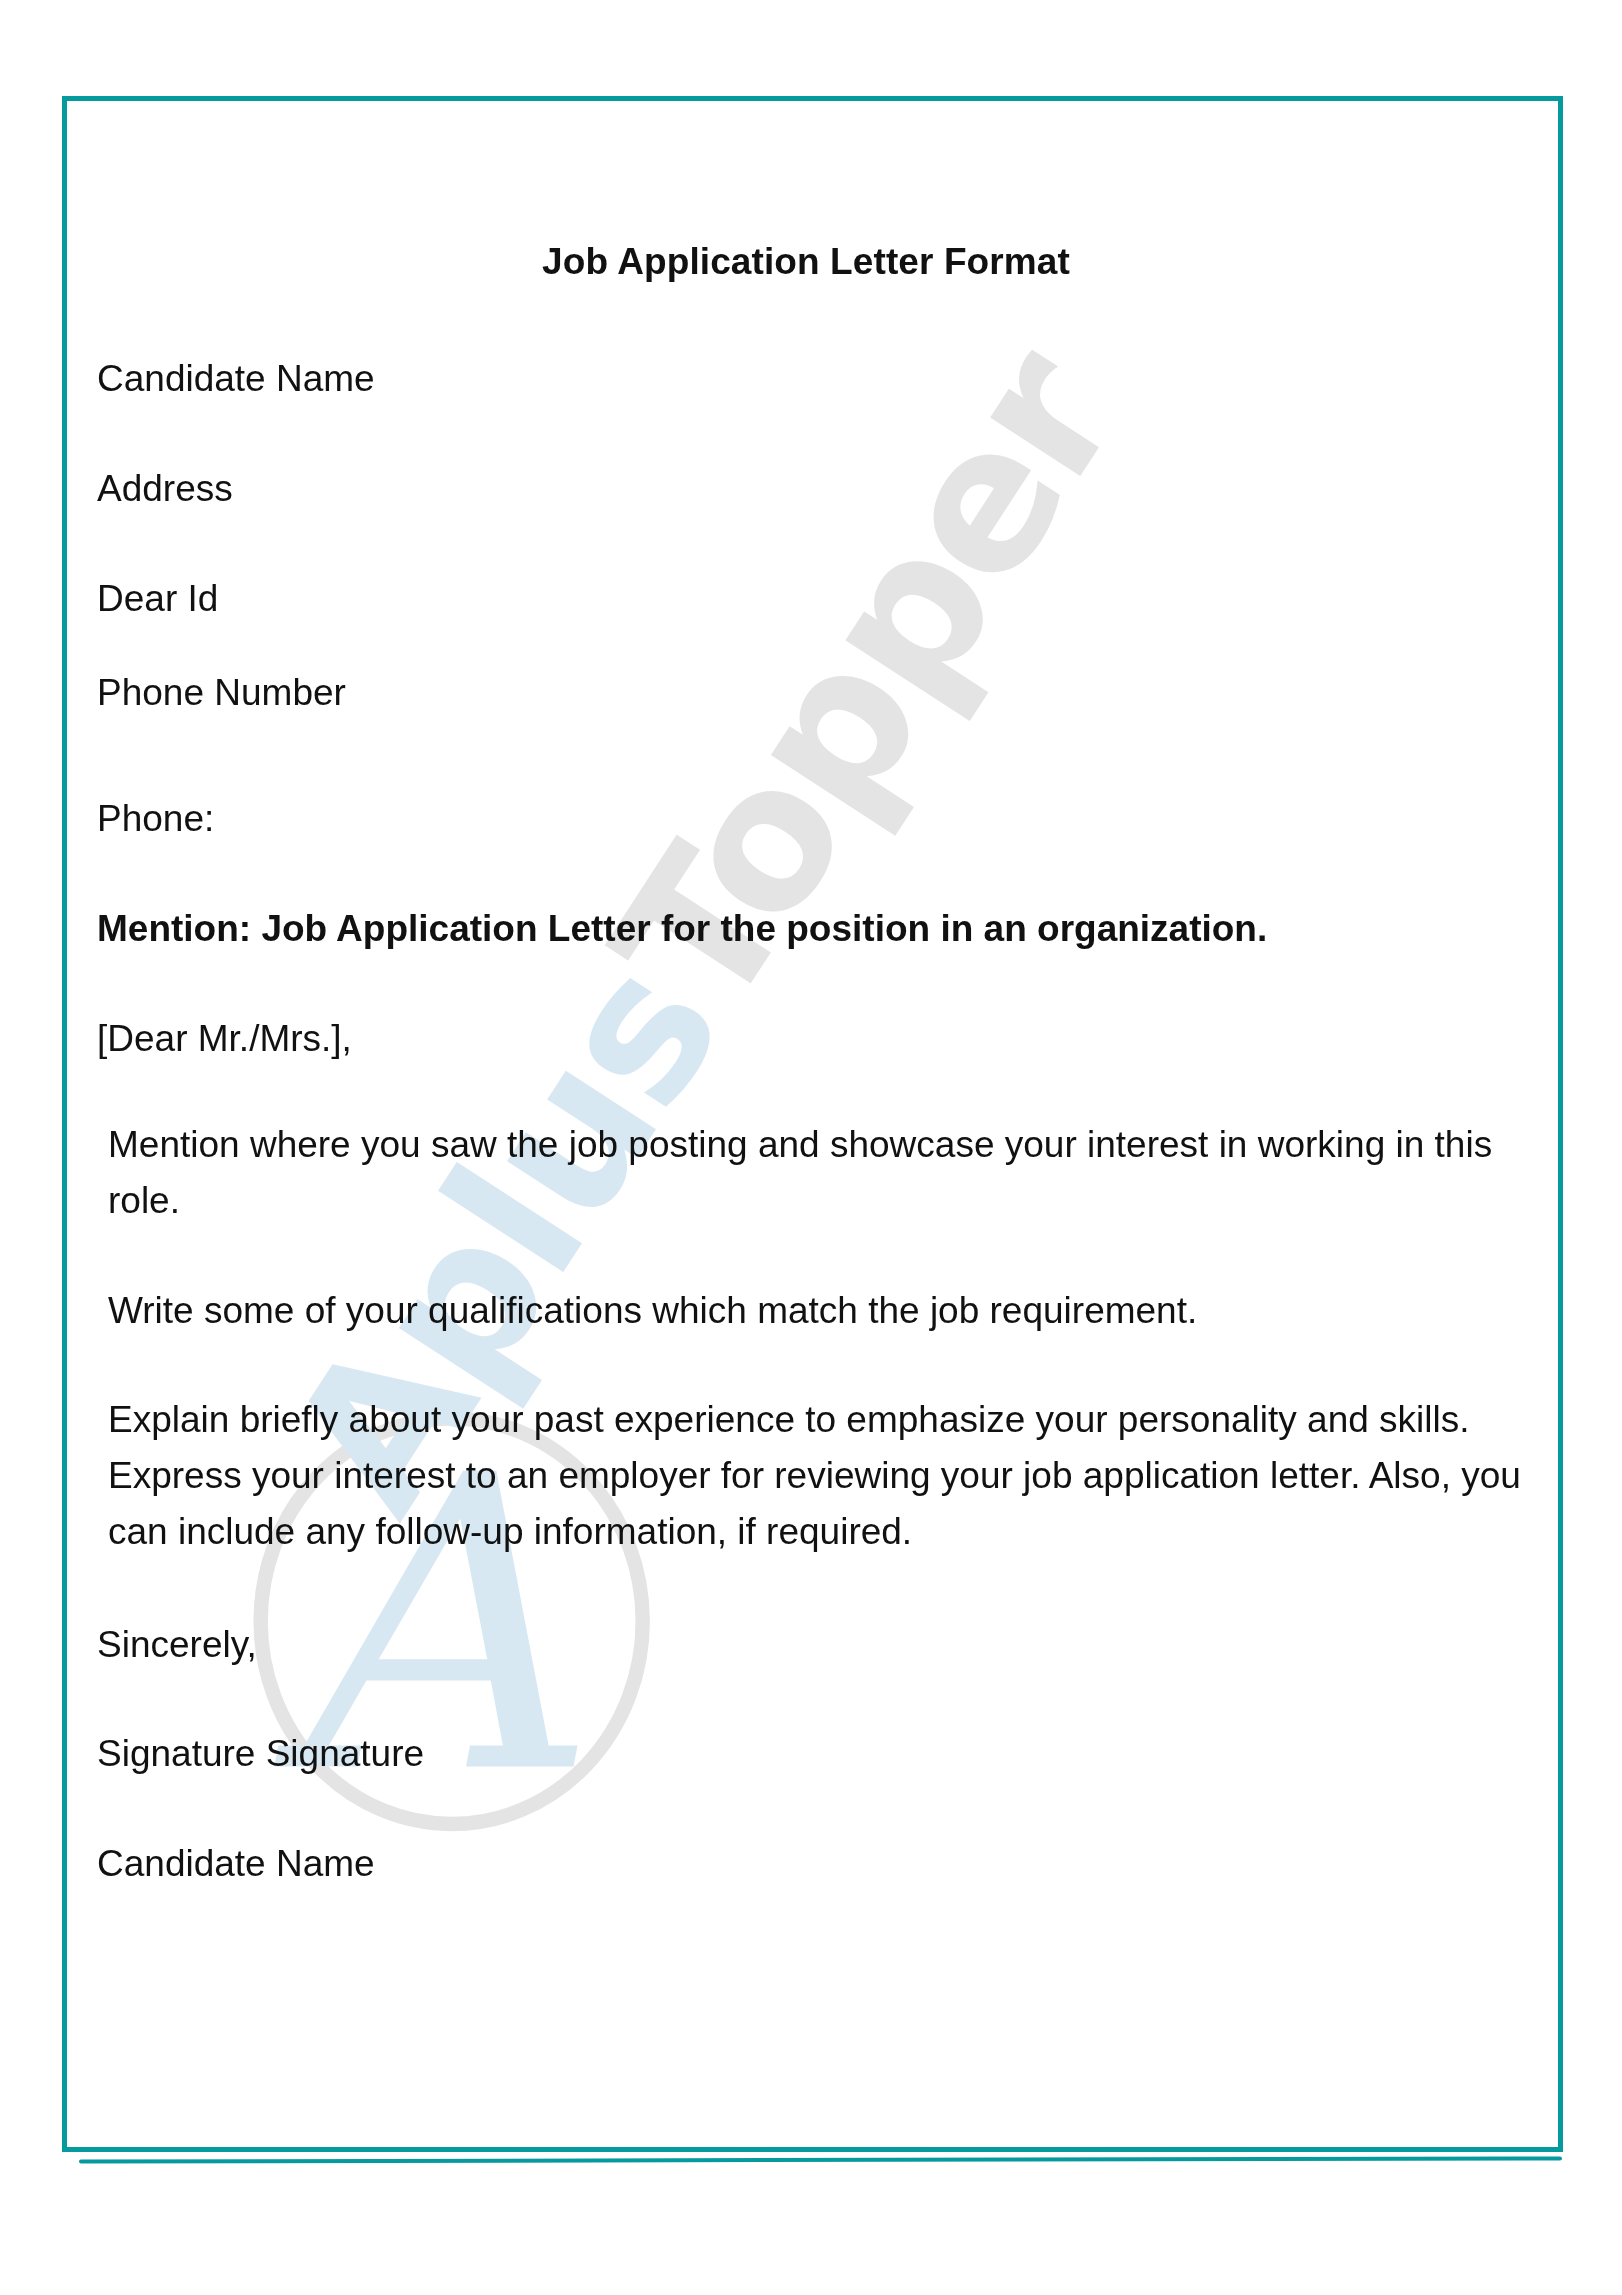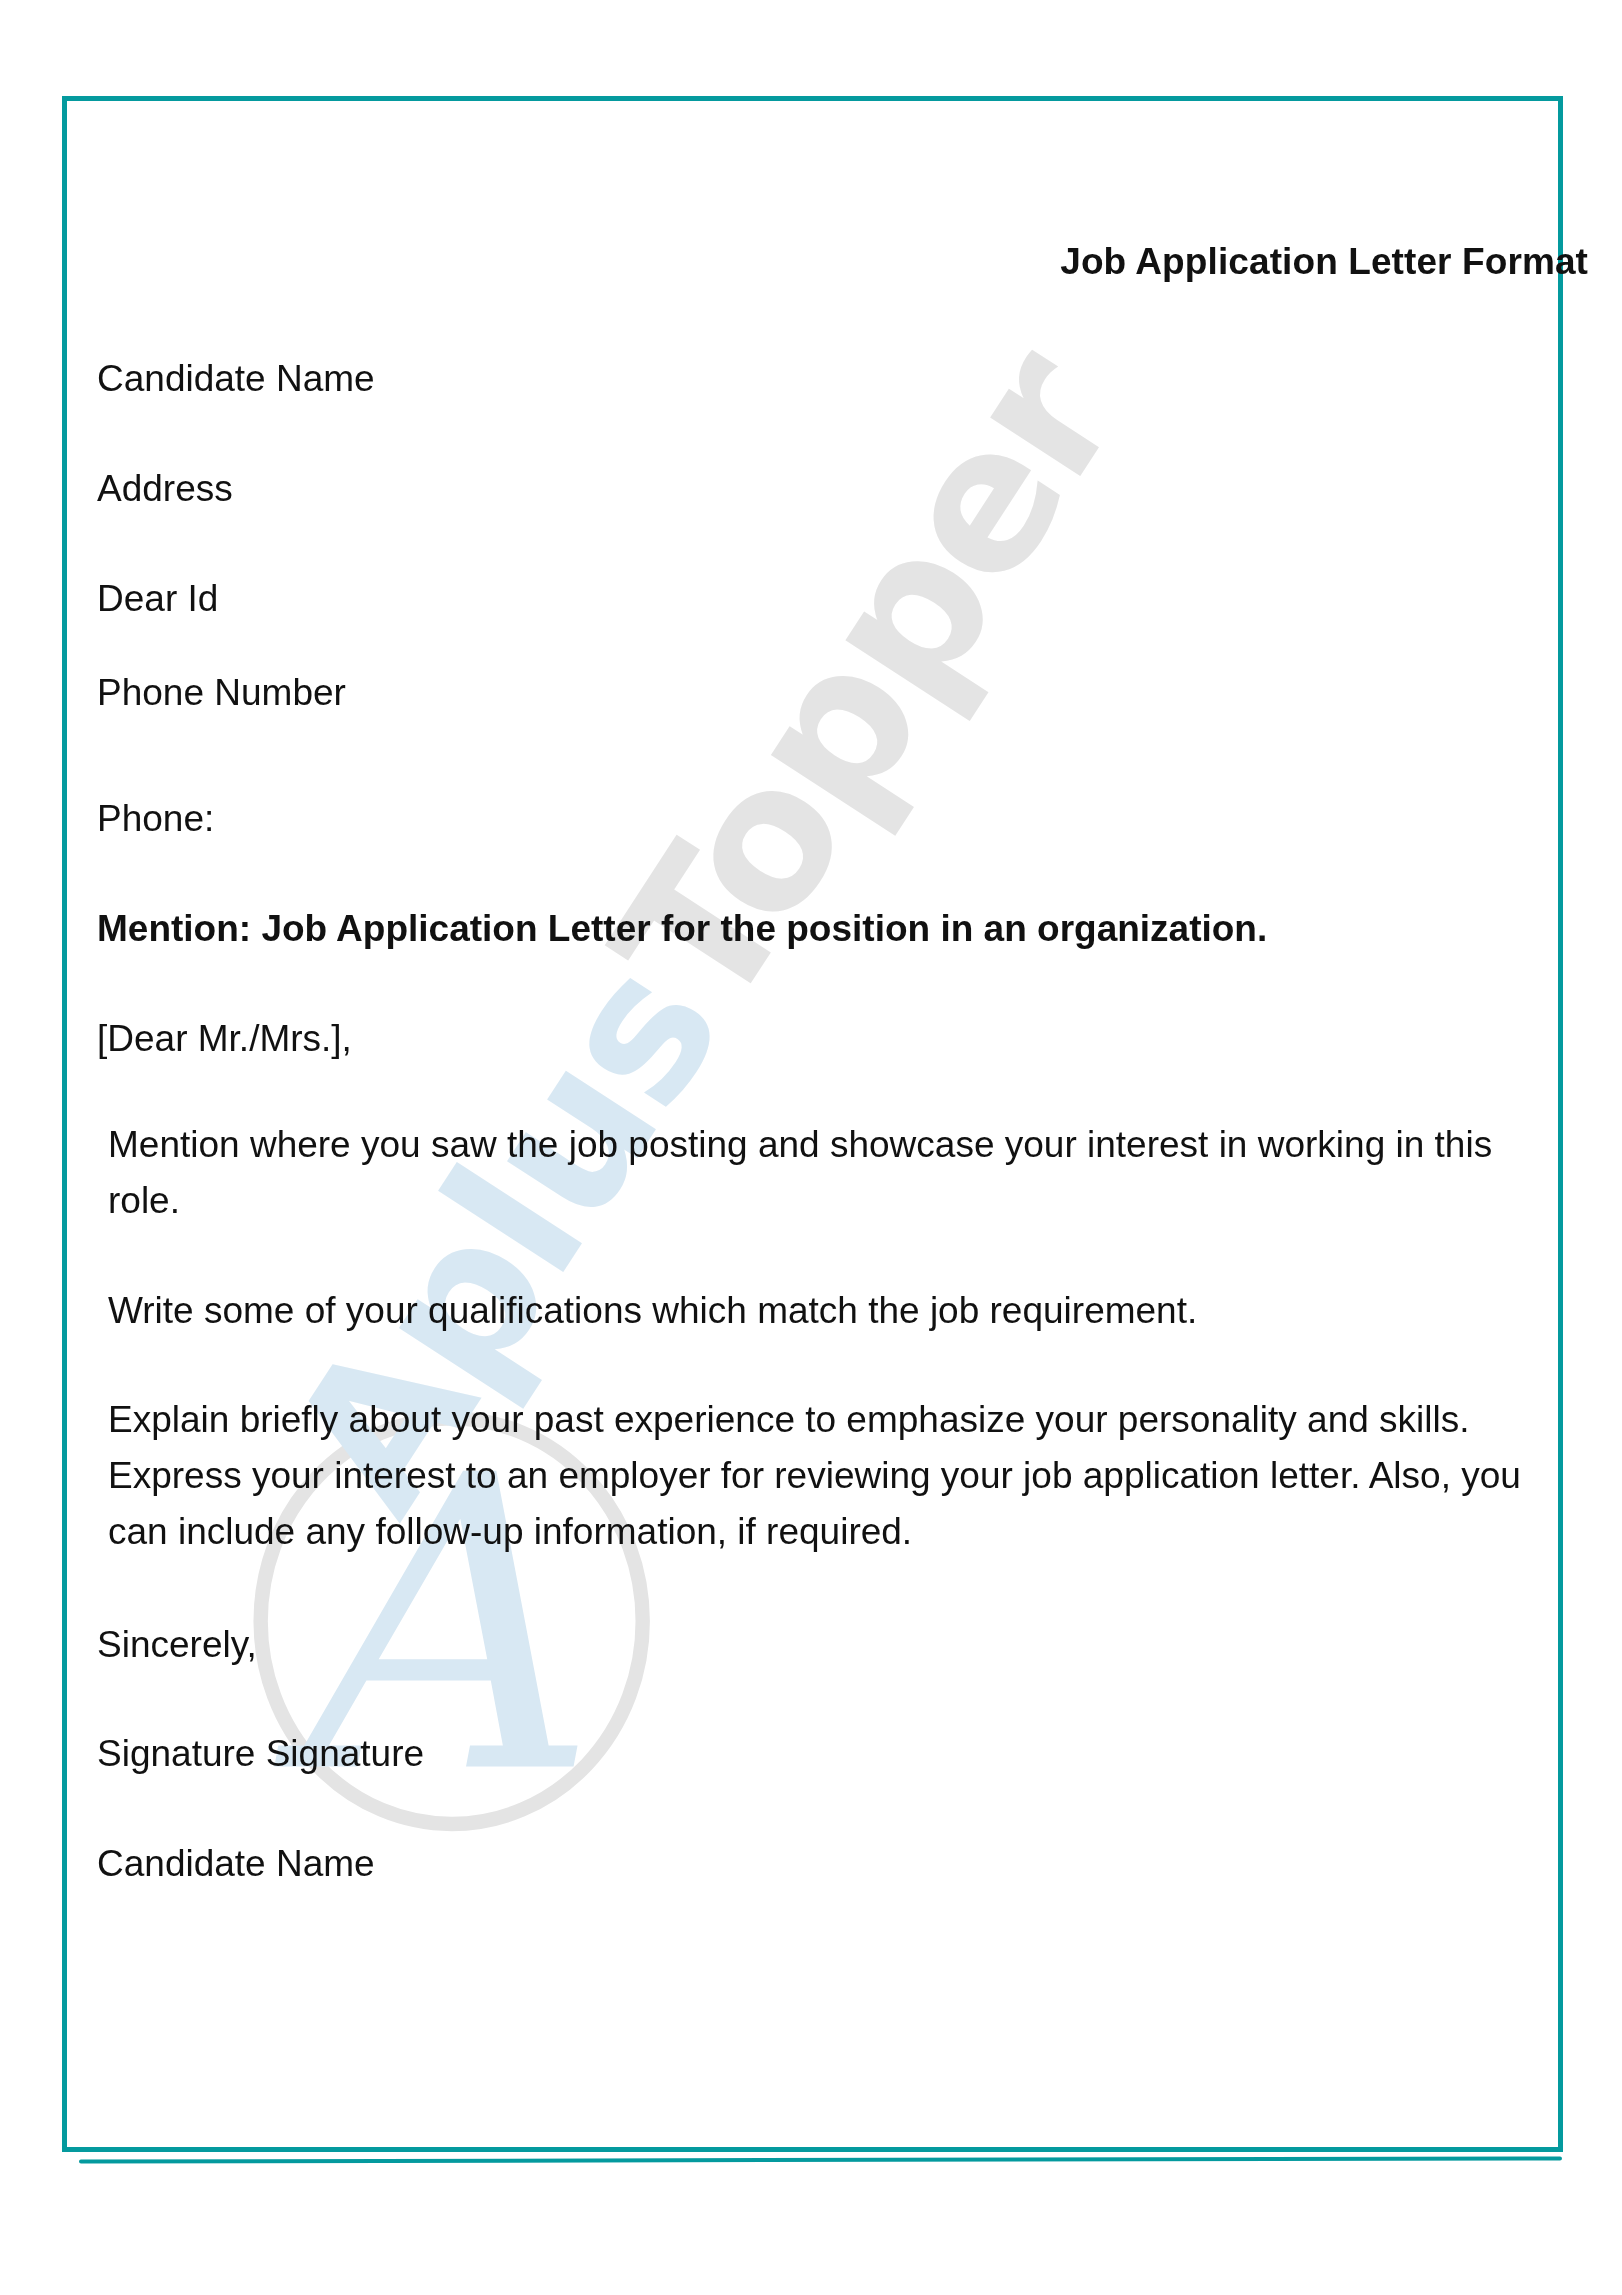--- a/index.html
+++ b/index.html
@@ -37,24 +37,24 @@
   .watermark {
     position: absolute;
     left: 0;
     top: 0;
     width: 1623px;
     height: 2295px;
     pointer-events: none;
   }
   .title {
     position: absolute;
-    left: 0;
+    left: 12px;
     width: 1588px;
     top: 241px;
-    text-align: right;
+    text-align: center;
     font-weight: bold;
     font-size: 37px;
     letter-spacing: 0.1px;
   }
   .line {
     position: absolute;
     left: 97px;
     font-size: 37px;
     white-space: nowrap;
     line-height: 1;

